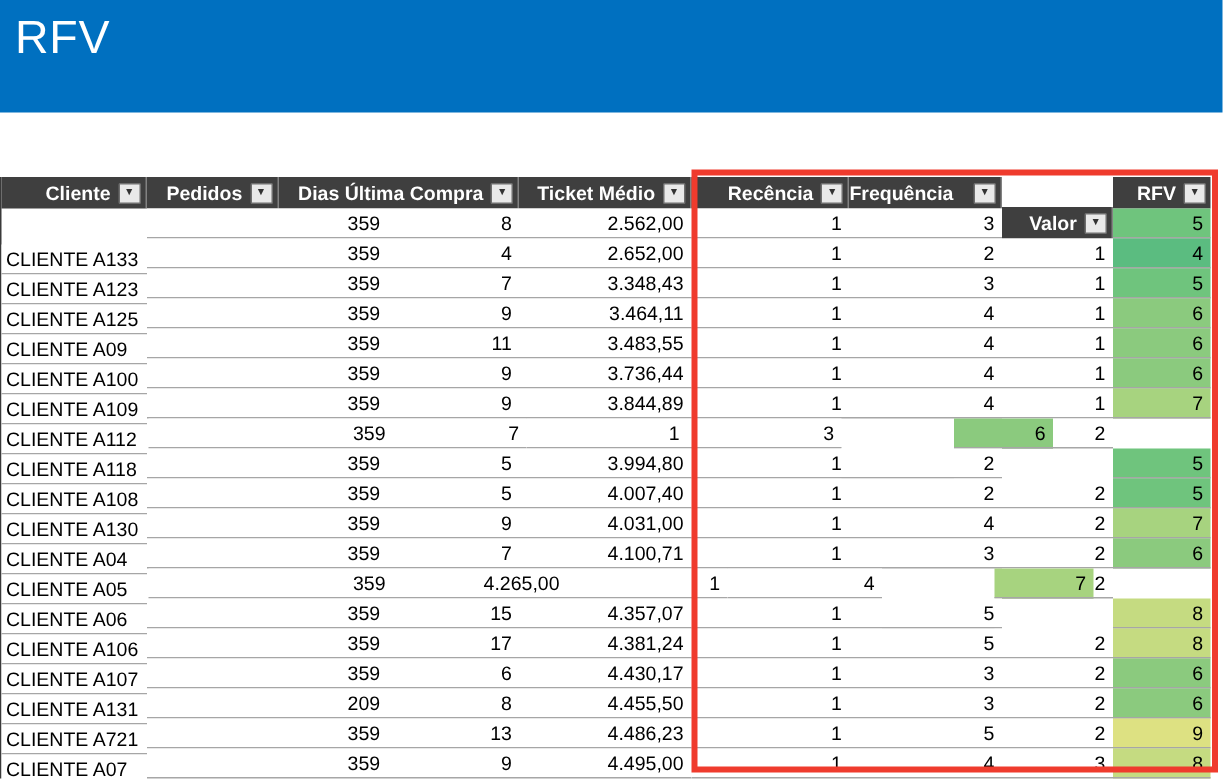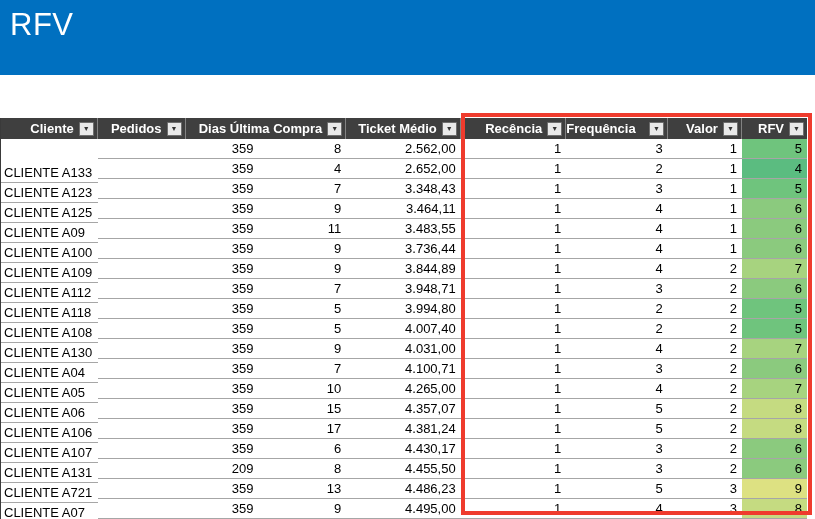--- a/index.html
+++ b/index.html
@@ -56,21 +56,21 @@
     text-align: right;
     padding-right: 5px;
     background: #ffffff;
   }
   .col0 { width: 98px; }
   .col1 { width: 163px; }
   .col2 { width: 89px; }
   .col3 { width: 116px; }
   .col4 { width: 107px; }
   .col5 { width: 103px; justify-content: space-between; }
-  .col6 { width: 75px; }
+  .col6 { width: 75px; margin-top: 20px; }
   .col7 { width: 66px; }
   .td.col0 { text-align: left; padding-left: 3px; padding-right: 0; margin-top: 24px; }
   .highlight-box {
     position: absolute;
     left: 461px; top: 113px;
     width: 351px; height: 402px;
     border: 4px solid var(--highlight-border, #EF3B2D);
     pointer-events: none;
     z-index: 10;
   }
@@ -201,21 +201,20 @@
         <div class="td col3">3.844,89</div>
         <div class="td col4">1</div>
         <div class="td col5">4</div>
         <div class="td col6">2</div>
         <div class="td col7" style="background: rgb(167, 211, 127);">7</div>
       </div>
       <div class="tr">
         <div class="td col0">CLIENTE A118</div>
         <div class="td col1">359</div>
         <div class="td col2">7</div>
-        <div class="td col3">3.948,71</div>
         <div class="td col4">1</div>
         <div class="td col5">3</div>
         <div class="td col6">2</div>
         <div class="td col7" style="background: rgb(139, 202, 126);">6</div>
       </div>
       <div class="tr">
         <div class="td col0">CLIENTE A108</div>
         <div class="td col1">359</div>
         <div class="td col2">5</div>
         <div class="td col3">3.994,80</div>
@@ -250,21 +249,20 @@
         <div class="td col2">7</div>
         <div class="td col3">4.100,71</div>
         <div class="td col4">1</div>
         <div class="td col5">3</div>
         <div class="td col6">2</div>
         <div class="td col7" style="background: rgb(139, 202, 126);">6</div>
       </div>
       <div class="tr">
         <div class="td col0">CLIENTE A06</div>
         <div class="td col1">359</div>
-        <div class="td col2">10</div>
         <div class="td col3">4.265,00</div>
         <div class="td col4">1</div>
         <div class="td col5">4</div>
         <div class="td col6">2</div>
         <div class="td col7" style="background: rgb(167, 211, 127);">7</div>
       </div>
       <div class="tr">
         <div class="td col0">CLIENTE A106</div>
         <div class="td col1">359</div>
         <div class="td col2">15</div>

